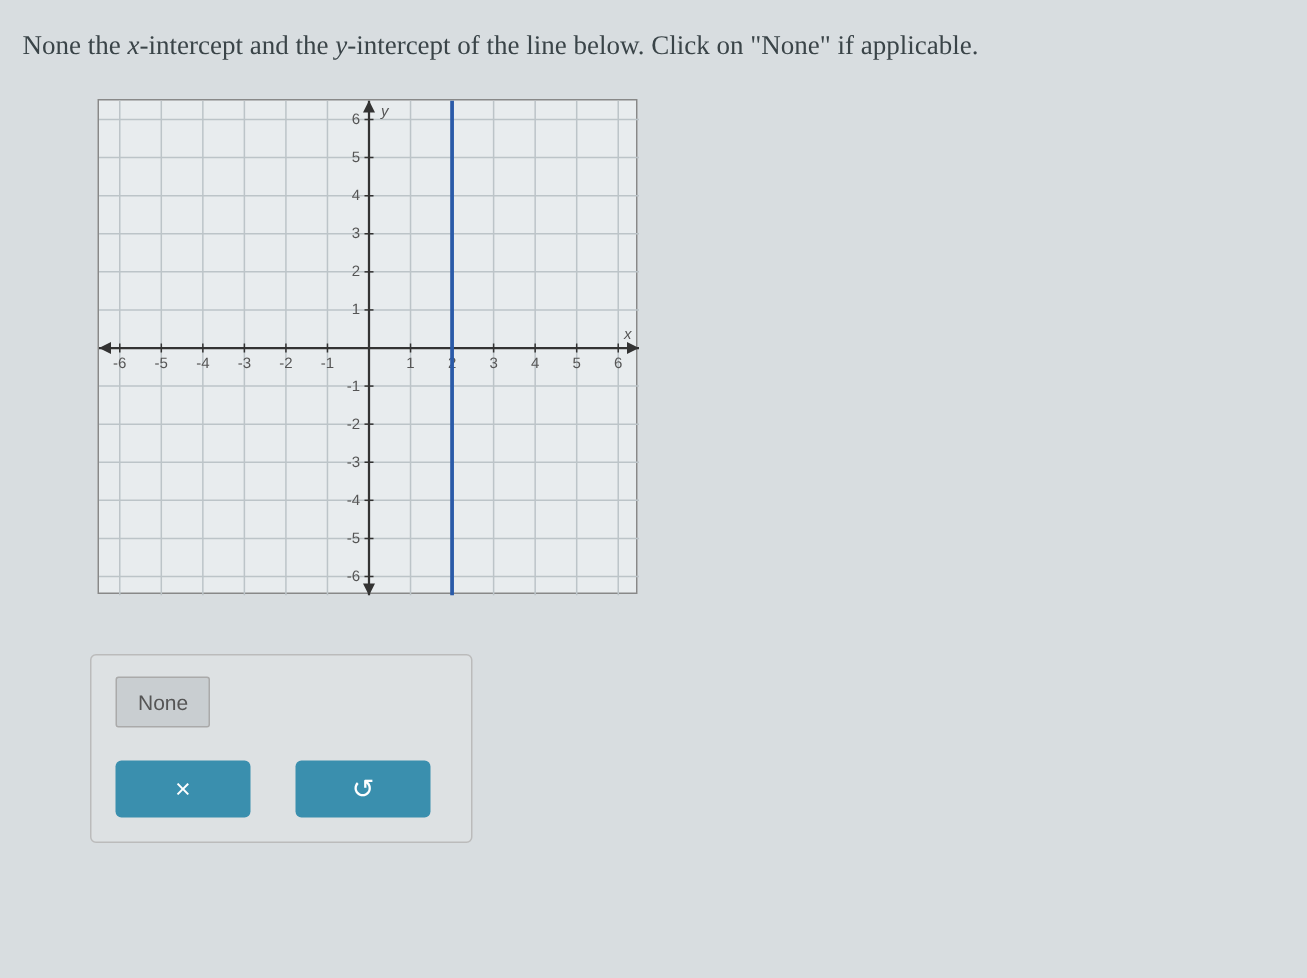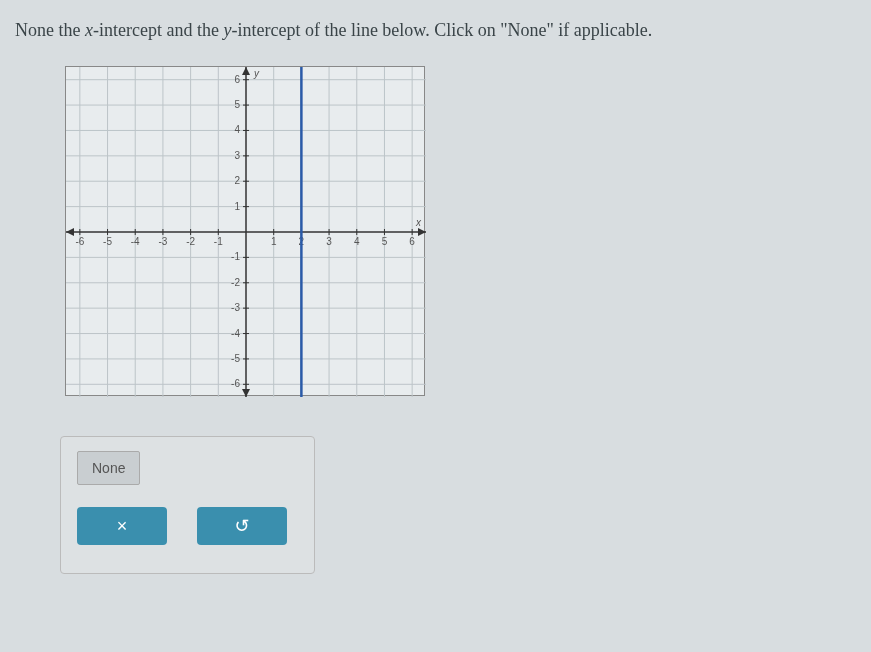--- a/index.html
+++ b/index.html
@@ -41,21 +41,21 @@
       min-width: 260px;
     }
     .answer-line {
       font-size: 17px;
       color: #2a3438;
       margin: 6px 0;
     }
     .answer-line .var { font-style: italic; }
     .control-panel {
       border: 1px solid #bbb;
-      padding: 14px 16px 28px 16px;
+      padding: 14px 16px 16px 16px;
       background: #dde1e3;
       border-radius: 4px;
       min-width: 255px;
     }
     .none-btn {
       background: #c9ced1;
       border: 1px solid #aaa;
       padding: 8px 14px;
       font-size: 14px;
       color: #555;

